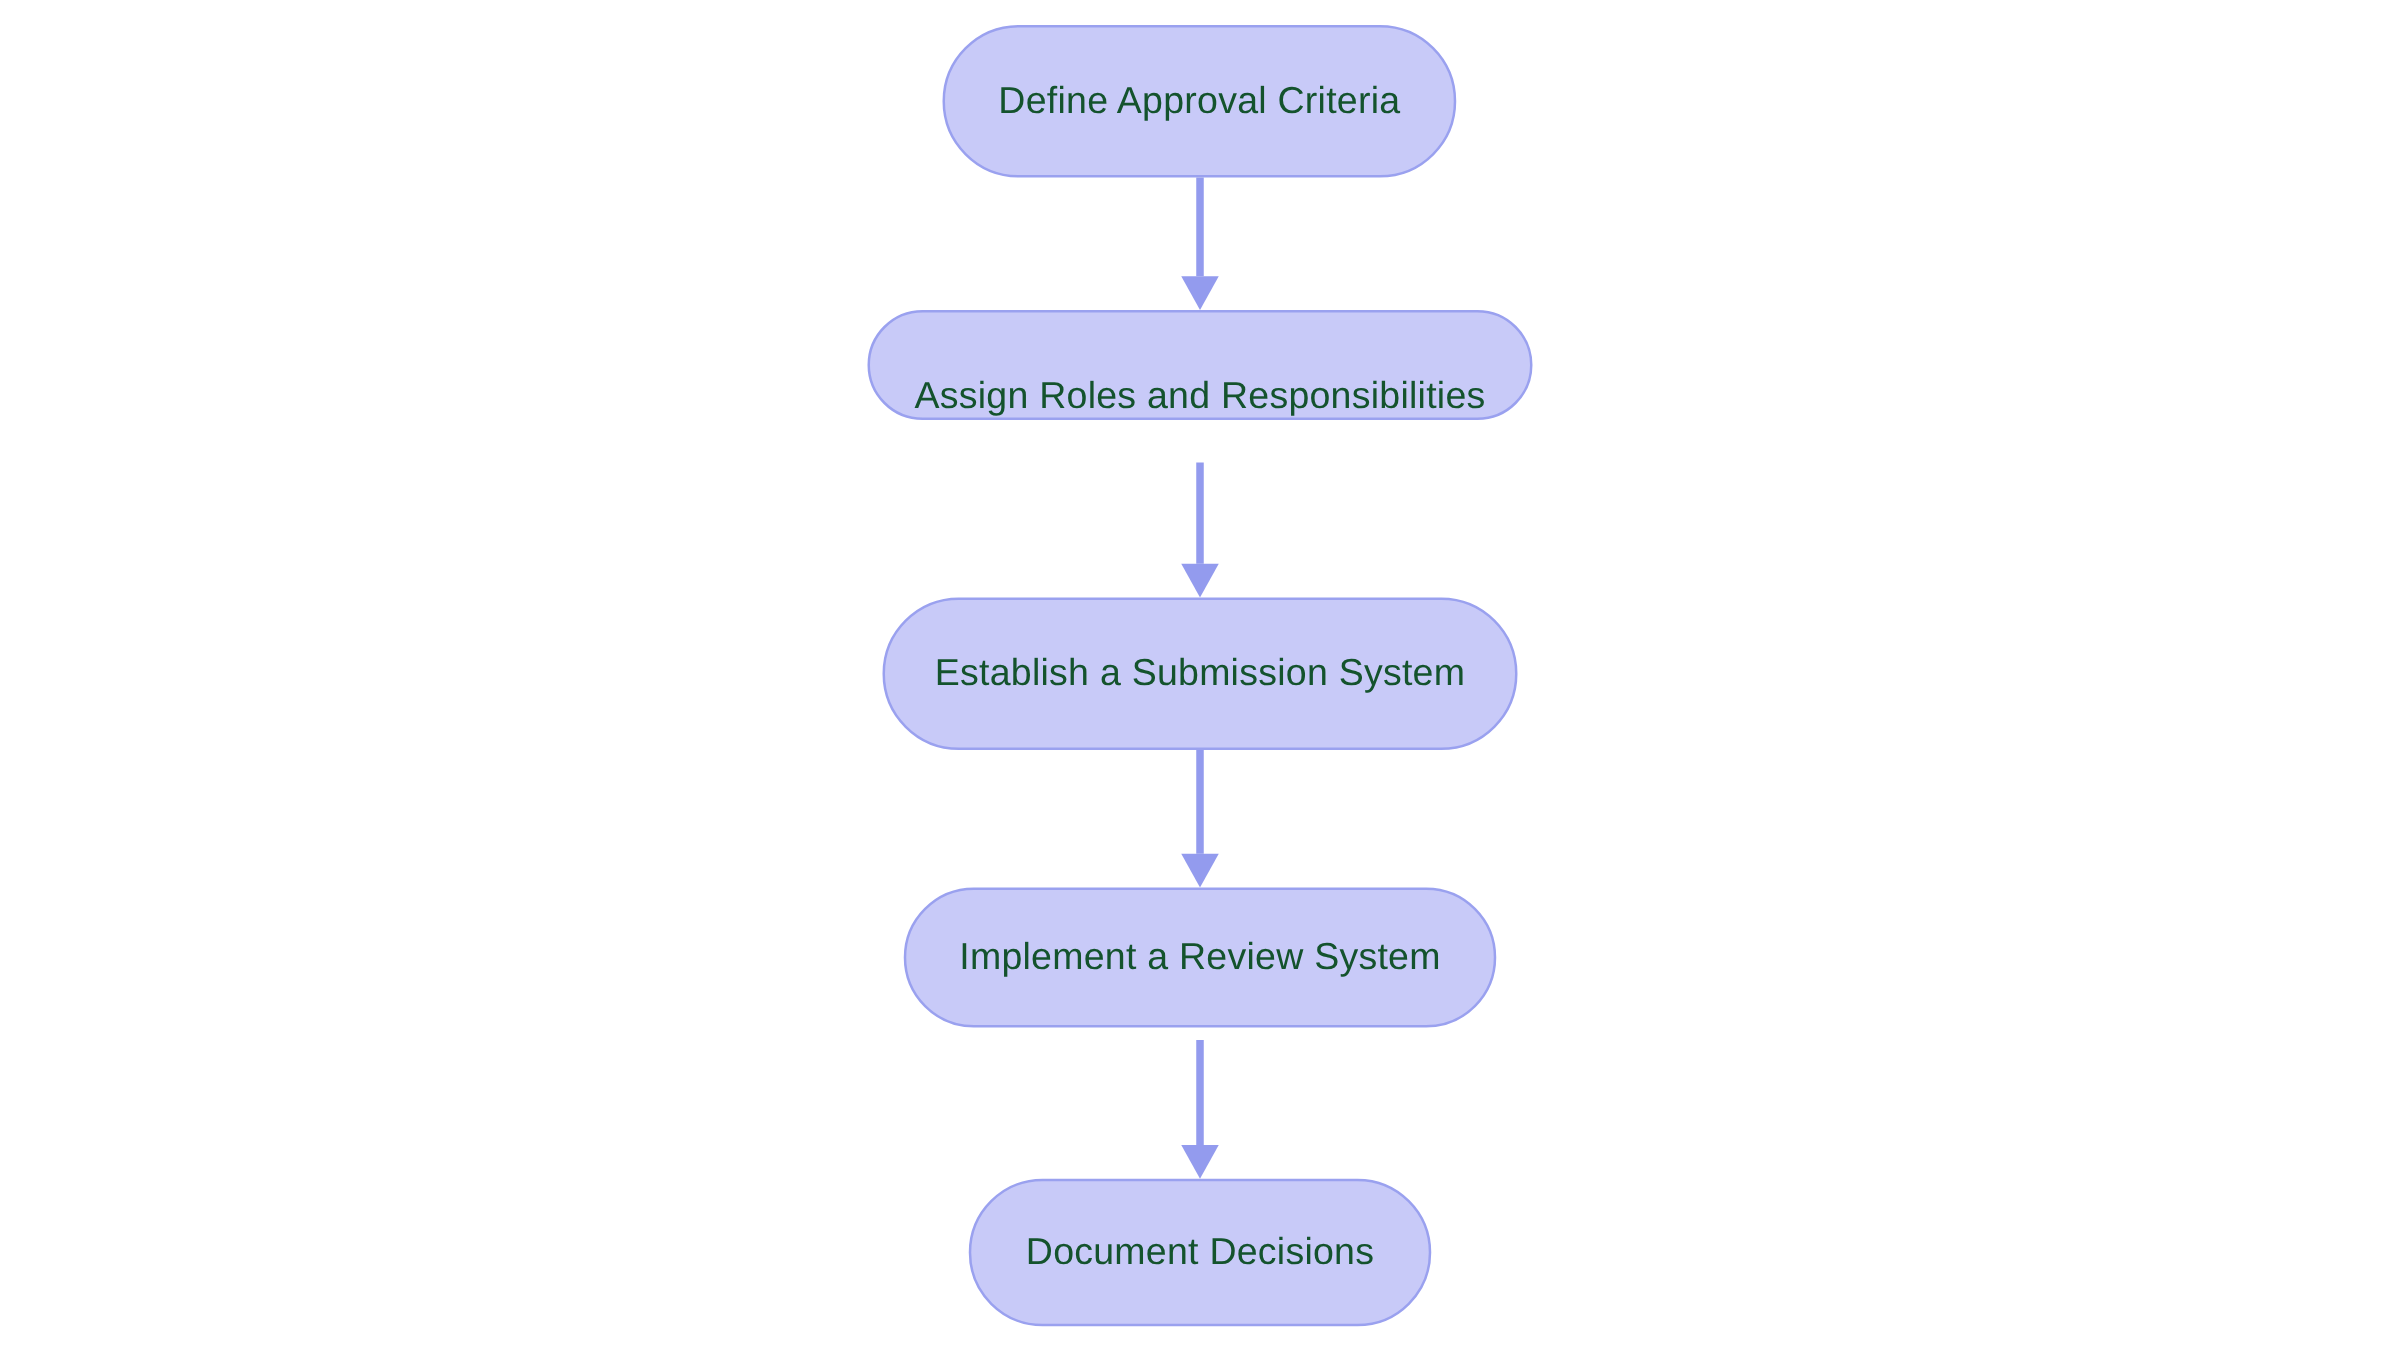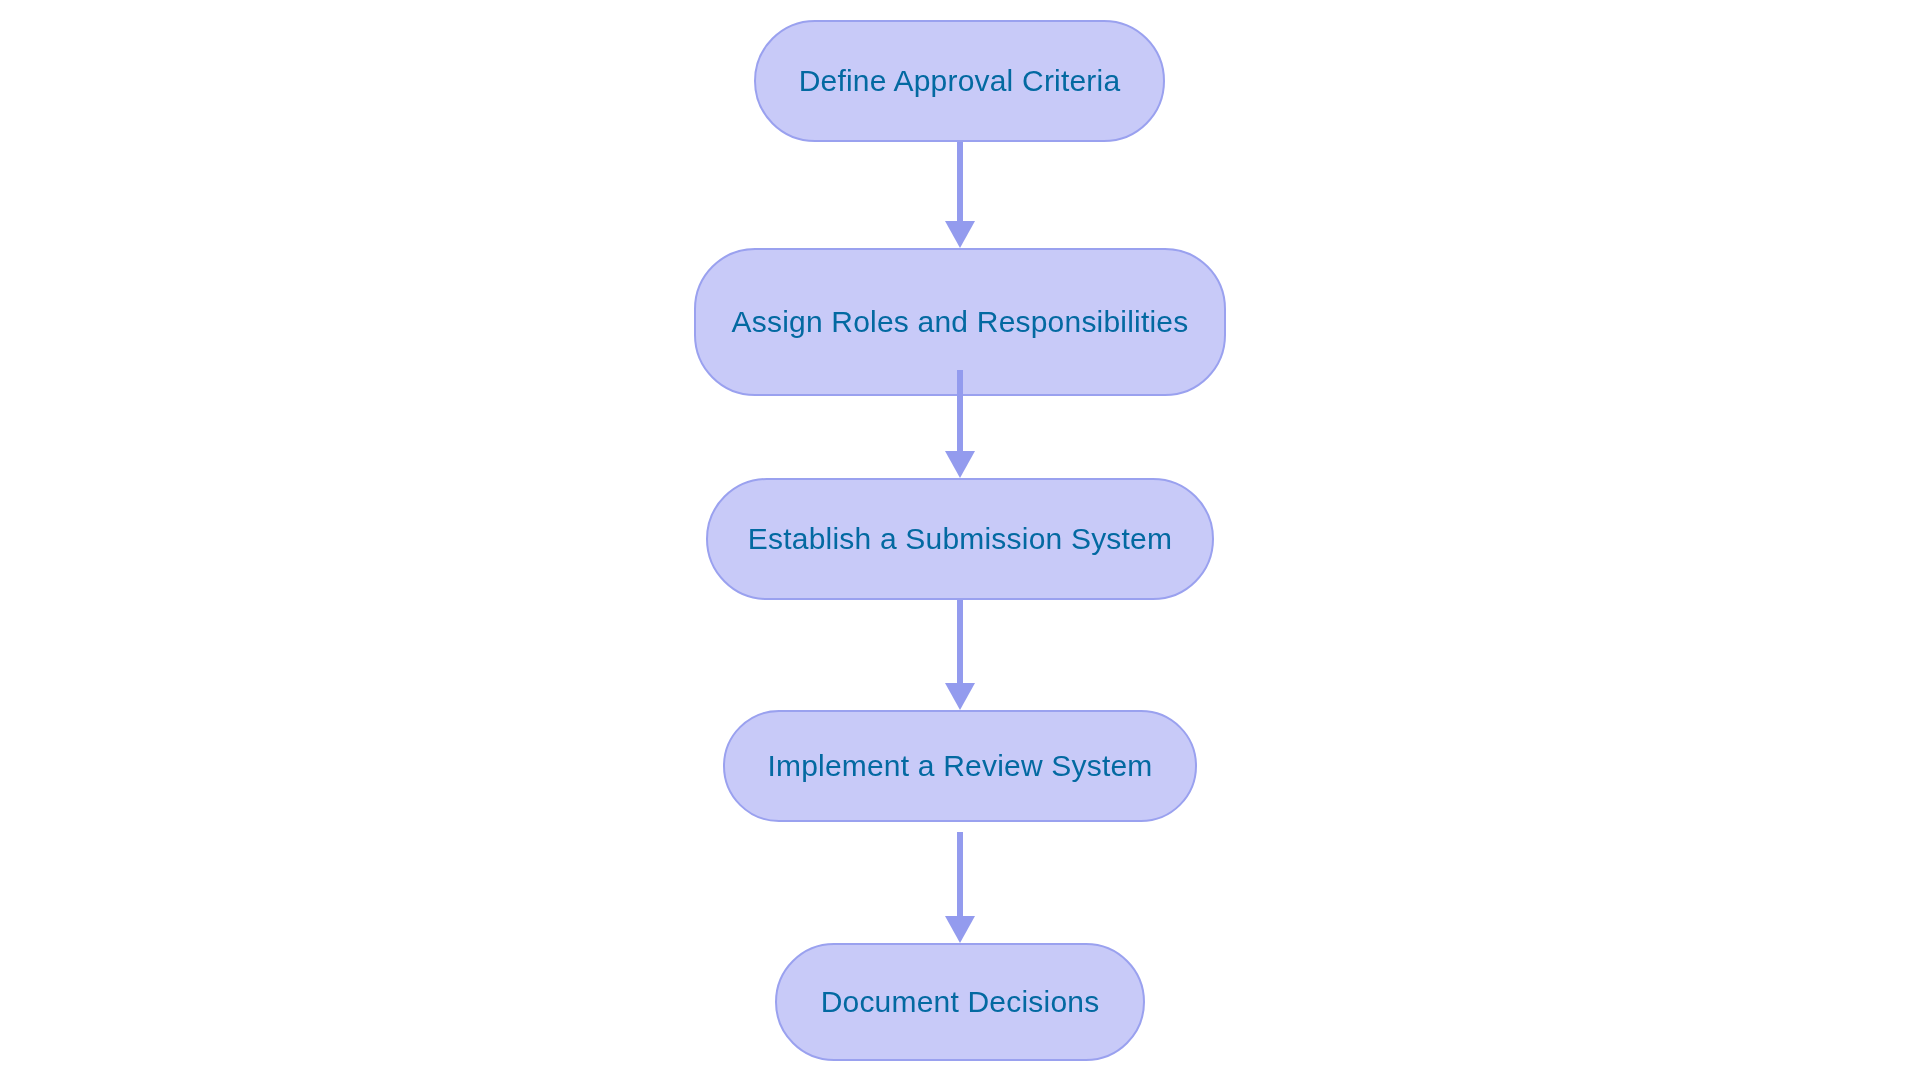--- a/index.html
+++ b/index.html
@@ -20,28 +20,28 @@
     box-sizing: border-box;
     background: #c8caf8;
     border: 2px solid #9aa1ef;
     border-radius: 61px;
     display: flex;
     align-items: center;
     justify-content: center;
     text-align: center;
   }
   .node-label {
-    color: #0369a1;
+    color: #14532d;
     font-size: 30px;
     font-weight: 500;
     letter-spacing: 0.2px;
     white-space: nowrap;
   }
   .node-1 { left: 754px; top: 20px;  width: 411px; height: 122px; }
-  .node-2 { left: 694px; top: 248px; width: 532px; height: 148px; }
+  .node-2 { left: 694px; top: 248px; width: 532px; height: 88px; align-items: flex-end; }
   .node-3 { left: 706px; top: 478px; width: 508px; height: 122px; }
   .node-4 { left: 723px; top: 710px; width: 474px; height: 112px; }
   .node-5 { left: 775px; top: 943px; width: 370px; height: 118px; }
 
   .connector {
     position: absolute;
     left: 945px;
     width: 30px;
     display: flex;
     flex-direction: column;

